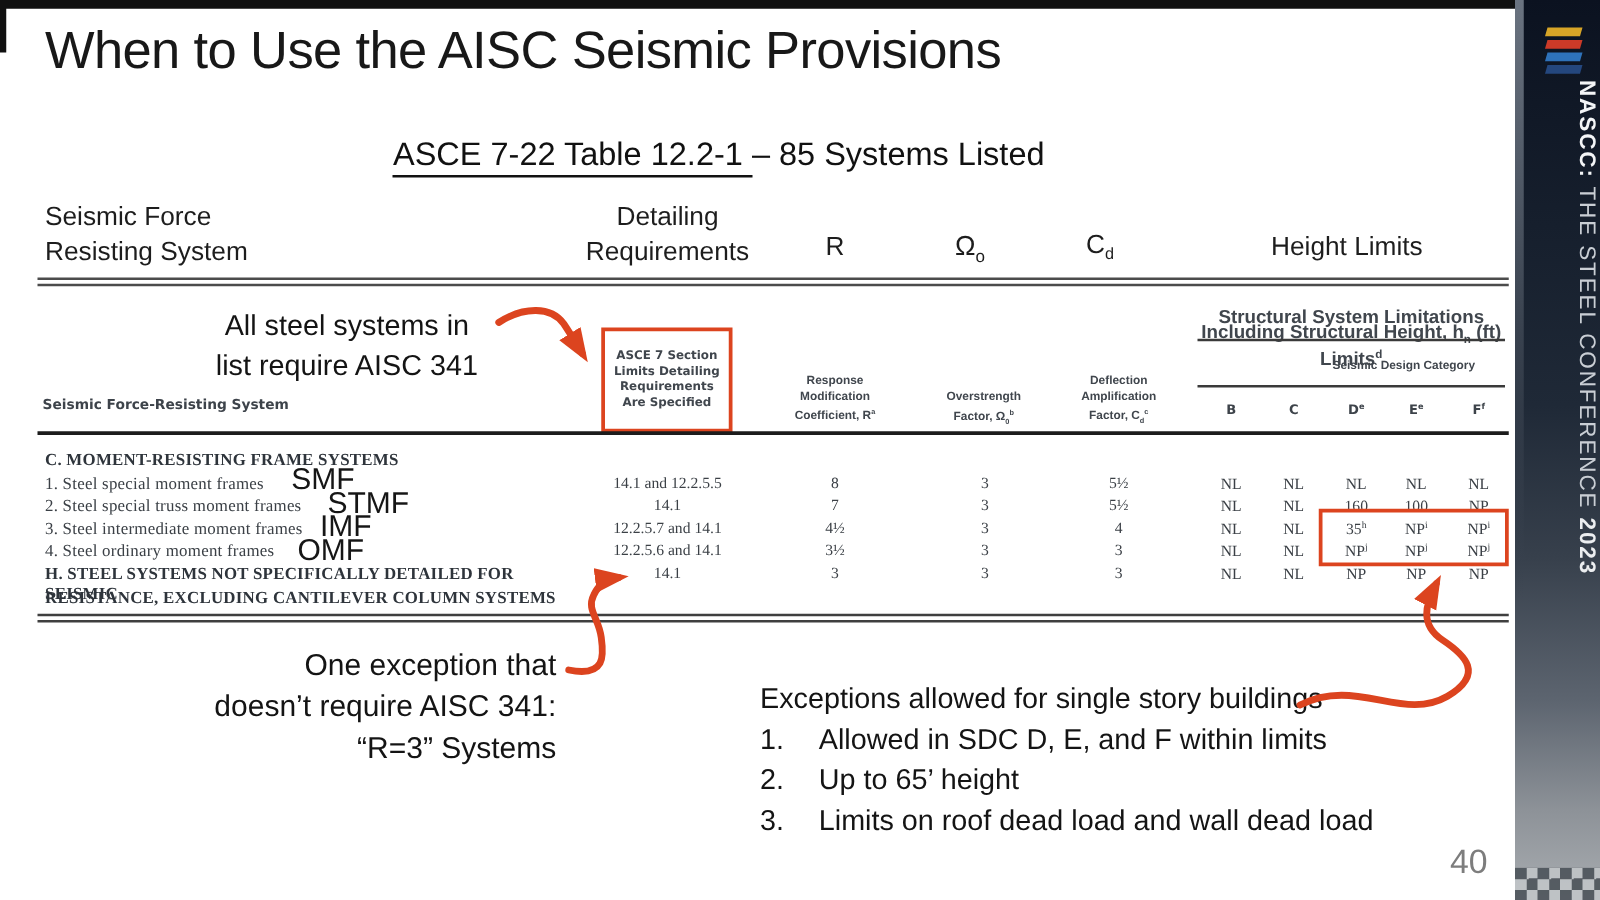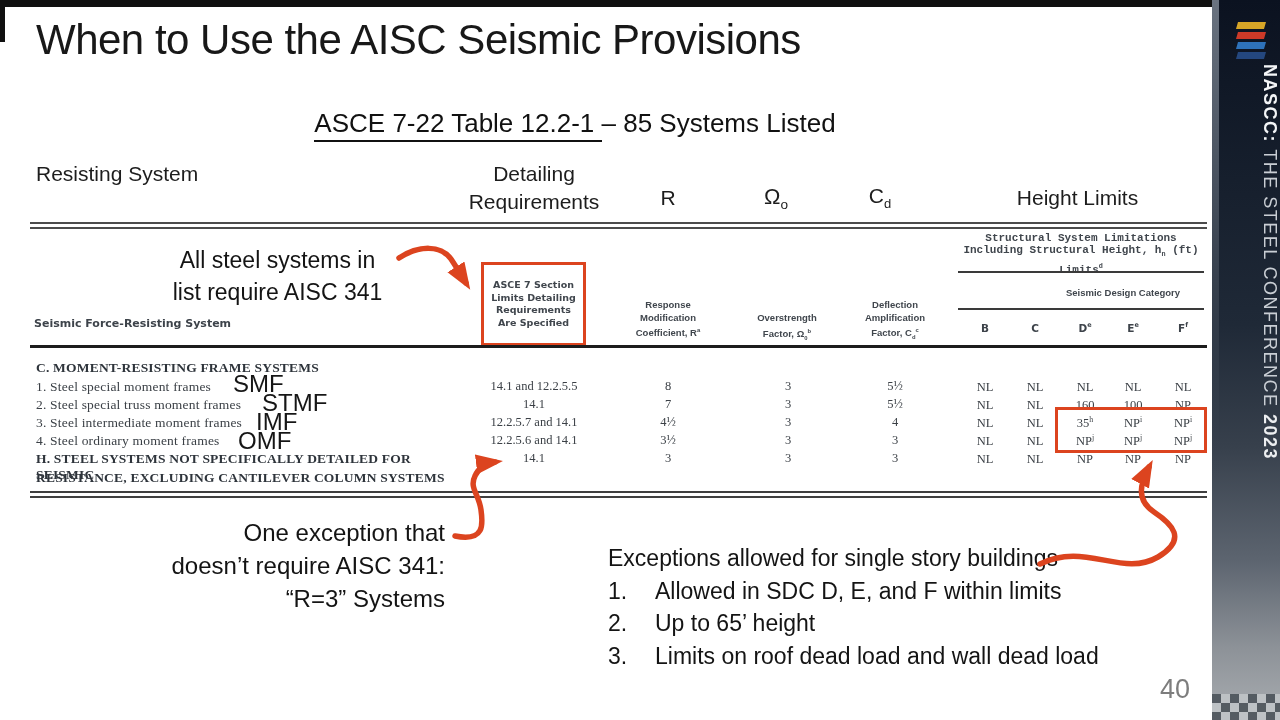--- a/index.html
+++ b/index.html
@@ -30,21 +30,21 @@
   .dline-bottom { top:491px; border-color:#3f3f3f; }
   .thick-line { position:absolute; left:30px; top:345px; width:1177px; height:3px; background:#1c1c1c; }
   .scan-h { position:absolute; font-size:9.5px; font-weight:bold; line-height:12.5px; text-align:center; color:#40464d; }
   .box-asce { position:absolute; left:481px; top:262px; width:105px; height:84px; border:3px solid #DC441F;
               display:flex; align-items:center; justify-content:center; }
   .box-asce .scan-h-in { font-size:9.5px; font-weight:bold; line-height:12.5px; text-align:center;
               font-family:"DejaVu Sans", sans-serif; color:#40464d; }
   .h-response { left:615px; top:299px; width:106px; }
   .h-overstr  { left:745px; top:312px; width:84px; }
   .h-deflect  { left:845px; top:299px; width:100px; }
-  .h-limits   { left:956px; top:232px; width:250px; font-size:11px; line-height:12px;font-family:Liberation Mono, monospace; }
+  .h-limits   { left:956px; top:248px; width:250px; font-size:15px; line-height:12px; }
   .h-sdc      { left:998px; top:287px; width:250px; }
   .rule { position:absolute; height:1.8px; background:#3a3a3a; }
   .rule-1 { left:958px; top:271px; width:246px; }
   .rule-2 { left:958px; top:308px; width:246px; }
   .sfrs-small { position:absolute; left:34px; top:317px; font-size:11px; font-weight:bold;
                 font-family:"DejaVu Sans", sans-serif; color:#3d434a; }
 
   .sdc-cat { position:absolute; top:321px; width:44px; text-align:center; font-size:10.5px; font-weight:bold;
              font-family:"DejaVu Sans", sans-serif; color:#3d434a; }
 
@@ -107,20 +107,21 @@
   <div class="top-strip"></div>
   <div class="corner-notch"></div>
 
   <div class="title">When to Use the AISC Seismic Provisions</div>
 
   <div class="subtitle">
     <span class="u">ASCE 7-22 Table 12.2-1 </span><span>– 85 Systems Listed</span>
   </div>
 
   <div class="hdr hdr-sfrs">
+    <div>Seismic Force</div>
     <div>Resisting System</div>
   </div>
   <div class="hdr hdr-detailing">
     <div>Detailing</div>
     <div>Requirements</div>
   </div>
   <div class="hdr hdr-r">R</div>
   <div class="hdr hdr-omega">
     <span>Ω</span><sub>o</sub>
   </div>

